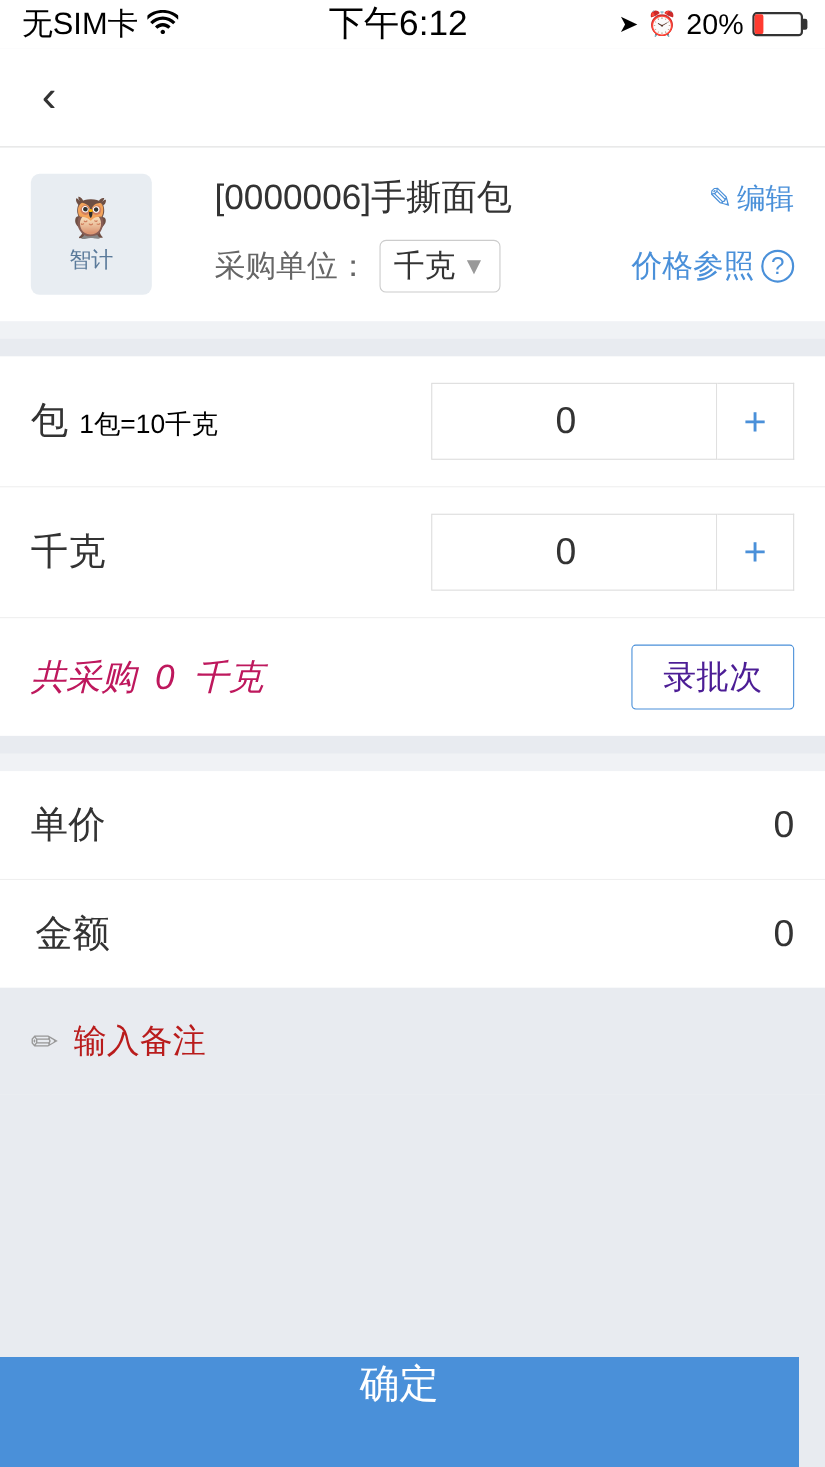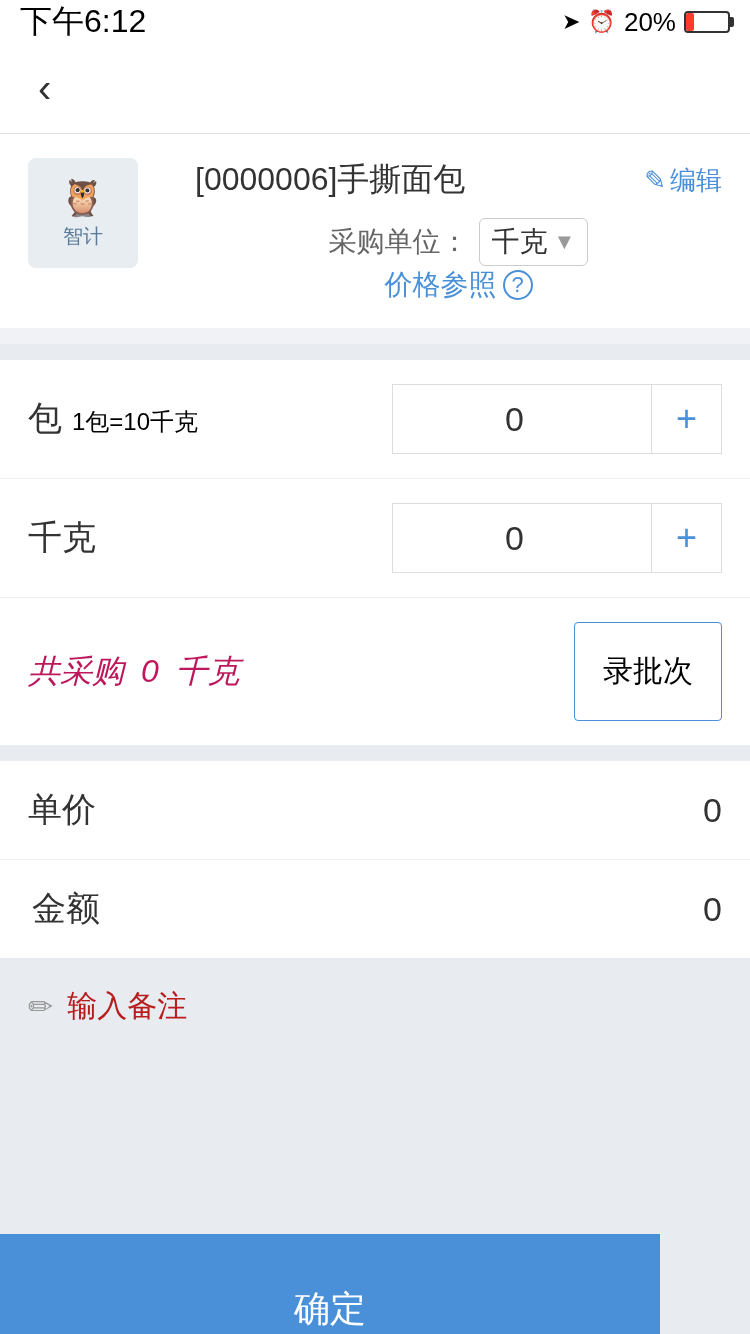--- a/index.html
+++ b/index.html
@@ -126,23 +126,21 @@
     .edit-btn {
       font-size: 26px;
       color: #4a90d9;
       display: flex;
       align-items: center;
       gap: 4px;
       cursor: pointer;
     }
     .unit-row {
       display: flex;
-      align-items: center;
-      justify-content: space-between;
-      flex-direction: column;
+      justify-content: space-between;
     }
     .unit-label {
       font-size: 28px;
       color: #666;
     }
     .unit-select {
       display: flex;
       align-items: center;
       border: 1px solid #ccc;
       border-radius: 6px;
@@ -231,31 +229,32 @@
       padding: 24px 28px;
       border-top: 1px solid #efefef;
     }
     .summary-text {
       font-size: 32px;
       color: #be185d;
       font-style: italic;
     }
     .batch-btn {
       border: 1px solid #4a90d9;
-      color: #000000;
-      padding: 28px 28px;
+      color: #4c1d95;
+      padding: 8px 28px;
       font-size: 30px;
       background: #fff;
       border-radius: 4px;
       cursor: pointer;
     }
 
     
     .price-section {
       background: #fff;
+      margin-top: 16px;
     }
     .price-row {
       display: flex;
       align-items: center;
       justify-content: space-between;
       padding: 26px 28px;
       border-bottom: 1px solid #efefef;
     }
     .price-row:last-child {
       border-bottom: none;
@@ -294,38 +293,49 @@
       flex: 1;
       background: #e8ebf0;
       min-height: 300px;
     }
 
     
     .confirm-btn-area {
       position: fixed;
       bottom: 0;
       left: 0;
-      width: 660px;
+      width: 726px;
       height: 100px;
       background: #4a90d9;
       display: flex;
-      align-items: flex-end;
+      align-items: flex-start;
       justify-content: center;
       cursor: pointer;
     }
     .confirm-btn-text {
       font-size: 36px;
       color: #fff;
       font-weight: 500;
     }
   </style>
 </head>
 <body>
 
 <div class="status-bar">
+  <div class="status-left">
+    <span>无SIM卡</span>
+    <span>
+      <svg width="28" height="22" viewBox="0 0 28 22" fill="none">
+        <path d="M14 18c1.1 0 2 .9 2 2s-.9 2-2 2-2-.9-2-2 .9-2 2-2z" fill="#000"></path>
+        <path d="M14 12c2.8 0 5.3 1.2 7.1 3.1l-2.1 2.1C17.7 15.8 15.9 15 14 15s-3.7.8-5 2.2l-2.1-2.1C8.7 13.2 11.2 12 14 12z" fill="#000"></path>
+        <path d="M14 6C18.5 6 22.6 7.9 25.5 11l-2.1 2.1C21 10.7 17.7 9 14 9S7 10.7 4.6 13.1L2.5 11C5.4 7.9 9.5 6 14 6z" fill="#000"></path>
+        <path d="M14 0C20.3 0 26 2.6 30 6.9l-2.1 2.1C24.7 5 19.6 2.5 14 2.5S3.3 5 0.1 9L-2 6.9C2 2.6 7.7 0 14 0z" fill="#000"></path>
+      </svg>
+    </span>
+  </div>
   <div class="status-center">下午6:12</div>
   <div class="status-right">
     <span style="font-size:22px;">➤</span>
     <span style="font-size:22px;">⏰</span>
     <span>20%</span>
     <span class="battery-icon">
       <div class="battery-fill"></div>
     </span>
   </div>
 </div>

